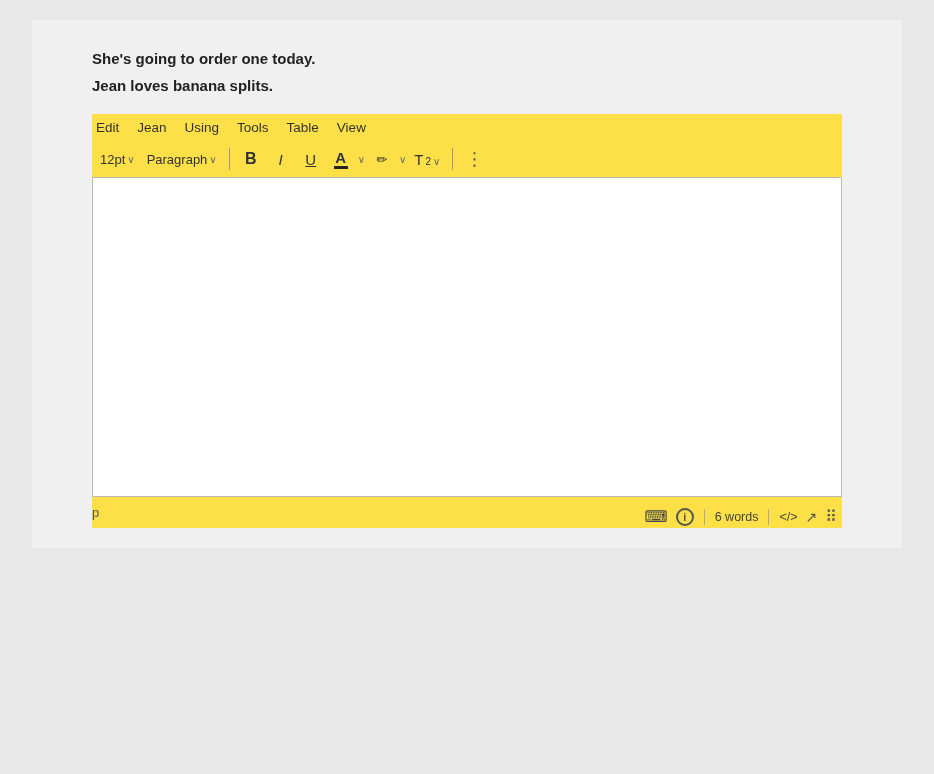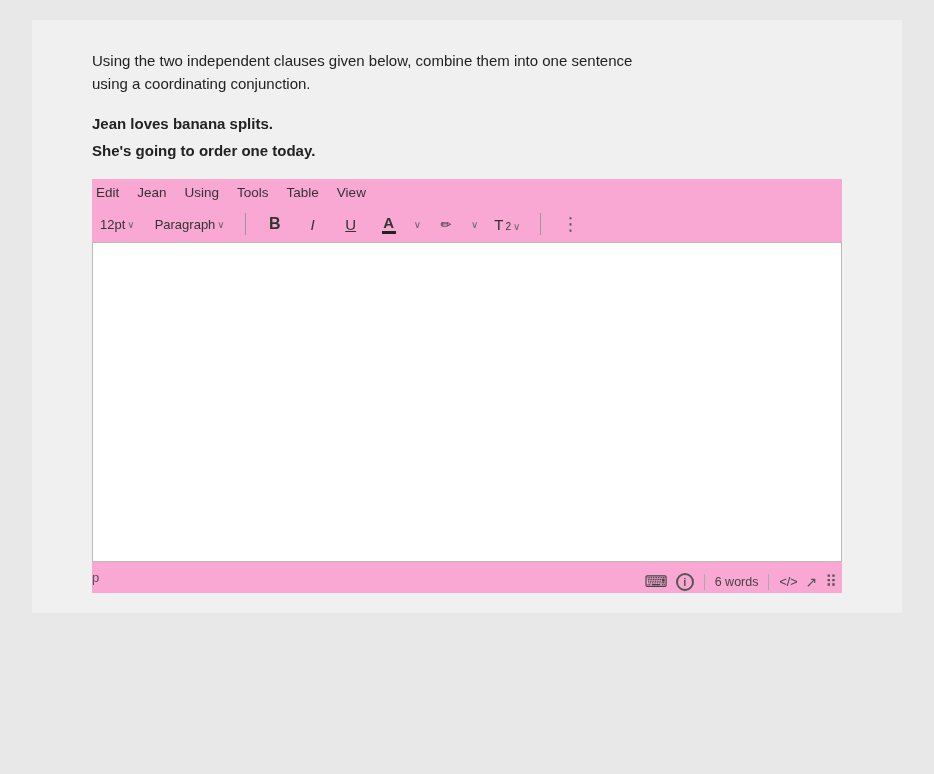--- a/index.html
+++ b/index.html
@@ -26,37 +26,37 @@
       margin-bottom: 20px;
     }
     .sentence {
       font-size: 15px;
       font-weight: 700;
       color: #222;
       margin-bottom: 10px;
     }
     .editor-wrapper {
       margin-top: 20px;
-      background: #f9a8d4;
+      background: #fde047;
     }
     .menu-bar {
       display: flex;
       gap: 18px;
       padding: 6px 0 6px 4px;
       font-size: 13.5px;
       color: #333;
     }
     .menu-item {
       cursor: pointer;
       color: #333;
     }
     .toolbar {
       display: flex;
       align-items: center;
-      gap: 12px;
+      gap: 4px;
       padding: 5px 4px;
       font-size: 13px;
       color: #333;
       border-bottom: none;
     }
     .toolbar-separator {
       width: 1px;
       height: 22px;
       background: #999;
       margin: 0 4px;
@@ -179,27 +179,23 @@
       font-size: 16px;
       cursor: pointer;
       color: #555;
       letter-spacing: 1px;
     }
   </style>
 </head>
 <body>
 
 <div class="page-container">
-  <div class="instructions">
-    <span>Using the two independent clauses given below, combine them into one sentence</span><br>
-    <span>using a coordinating conjunction.</span>
-  </div>
-
+
+  <div class="sentence">She's going to order one today.</div>
   <div class="sentence">Jean loves banana splits.</div>
-  <div class="sentence">She's going to order one today.</div>
 
   <div class="editor-wrapper">
     
     <div class="menu-bar">
       <span class="menu-item">Edit</span>
       <span class="menu-item">Jean</span>
       <span class="menu-item">Using</span>
       <span class="menu-item">Tools</span>
       <span class="menu-item">Table</span>
       <span class="menu-item">View</span>

